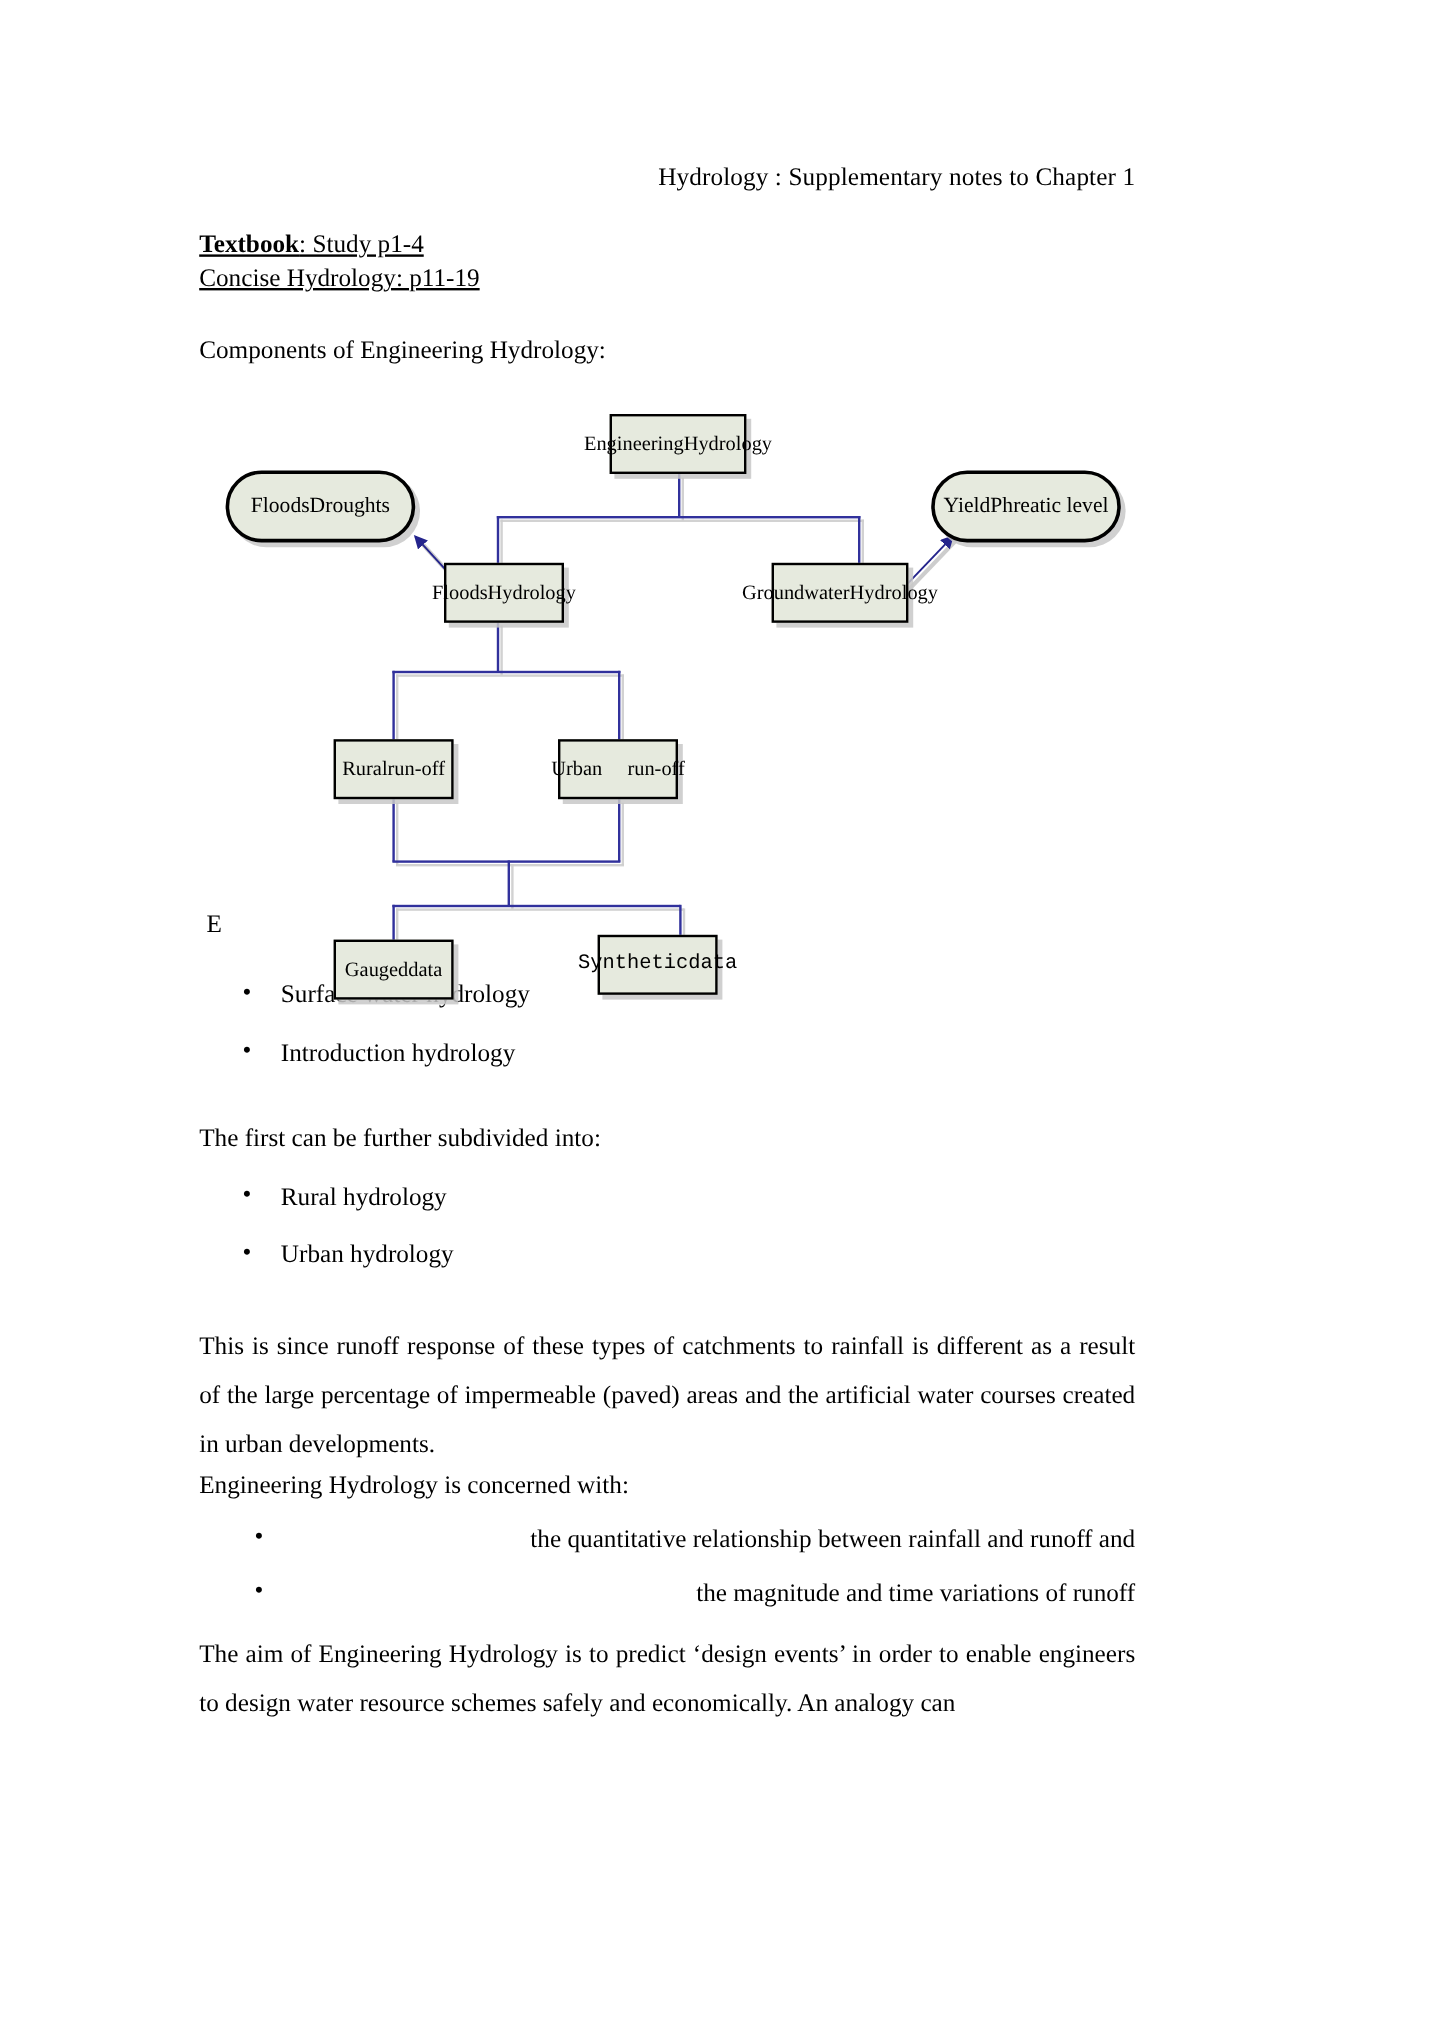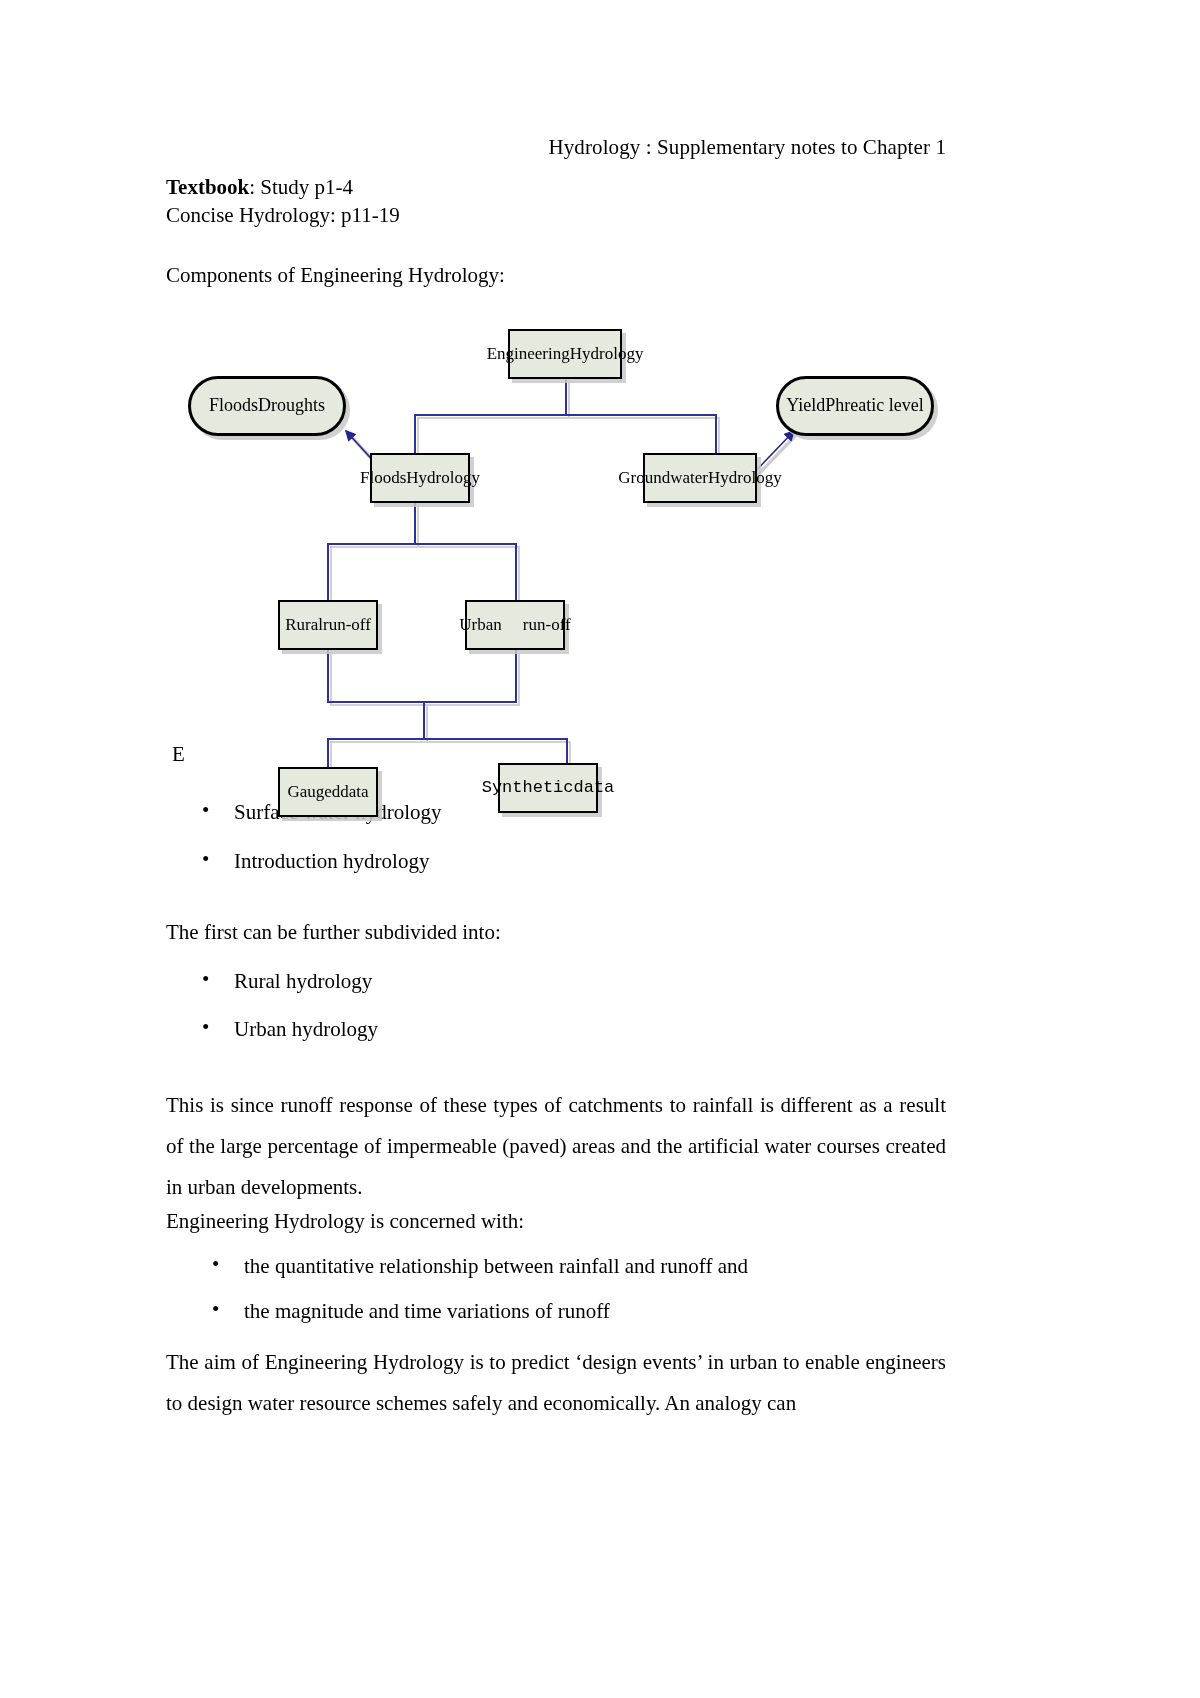--- a/index.html
+++ b/index.html
@@ -49,21 +49,21 @@
   }
   .para.spaced {
     margin-top: 26px;
   }
   .para.just {
     text-align: justify;
     line-height: 1.95;
   }
   .bold { font-weight: bold; }
 
-  .block-textbook { margin-top: 14px; }
+  .block-textbook { margin-top: 30px; text-decoration: underline; }
   .block-textbook .para + .para { margin-top: 1px; }
 
   .block-components { margin-top: 33px; }
 
   
   ul.bullets {
     list-style: none;
     margin: 0;
     padding: 0;
   }
@@ -75,21 +75,21 @@
     margin-top: 22px;
   }
   ul.bullets li::before {
     content: "\2022";
     position: absolute;
     left: 36px;
     top: -2px;
     font-size: 21px;
   }
   ul.bullets.tight li { margin-top: 18px; }
-  ul.bullets.indent2 li { padding-left: 78px; }
+  ul.bullets.indent2 li { padding-left: 78px; text-align: right; }
   ul.bullets.indent2 li::before { left: 46px; }
 
   
   .diagram-wrap {
     position: relative;
     width: 790px;
     height: 470px;
     margin-top: 18px;
     margin-left: 8px;
   }
@@ -266,18 +266,18 @@
 
     <p class="para just" style="margin-top:42px;">This is since runoff response of these types of catchments to rainfall is different as a result of the large percentage of impermeable (paved) areas and the artificial water courses created in urban developments.</p>
 
     <p class="para" style="">Engineering Hydrology is concerned with:</p>
 
     <ul class="bullets tight indent2">
       <li>the quantitative relationship between rainfall and runoff and</li>
       <li>the magnitude and time variations of runoff</li>
     </ul>
 
-    <p class="para just" style="margin-top:17px;">The aim of Engineering Hydrology is to predict ‘design events’ in urban to enable engineers to design water resource schemes safely and economically.  An analogy can</p>
+    <p class="para just" style="margin-top:17px;">The aim of Engineering Hydrology is to predict ‘design events’ in order to enable engineers to design water resource schemes safely and economically.  An analogy can</p>
 
   </div>
 
   <div class="page-number">1</div>
 </div>
 
 </body></html>

